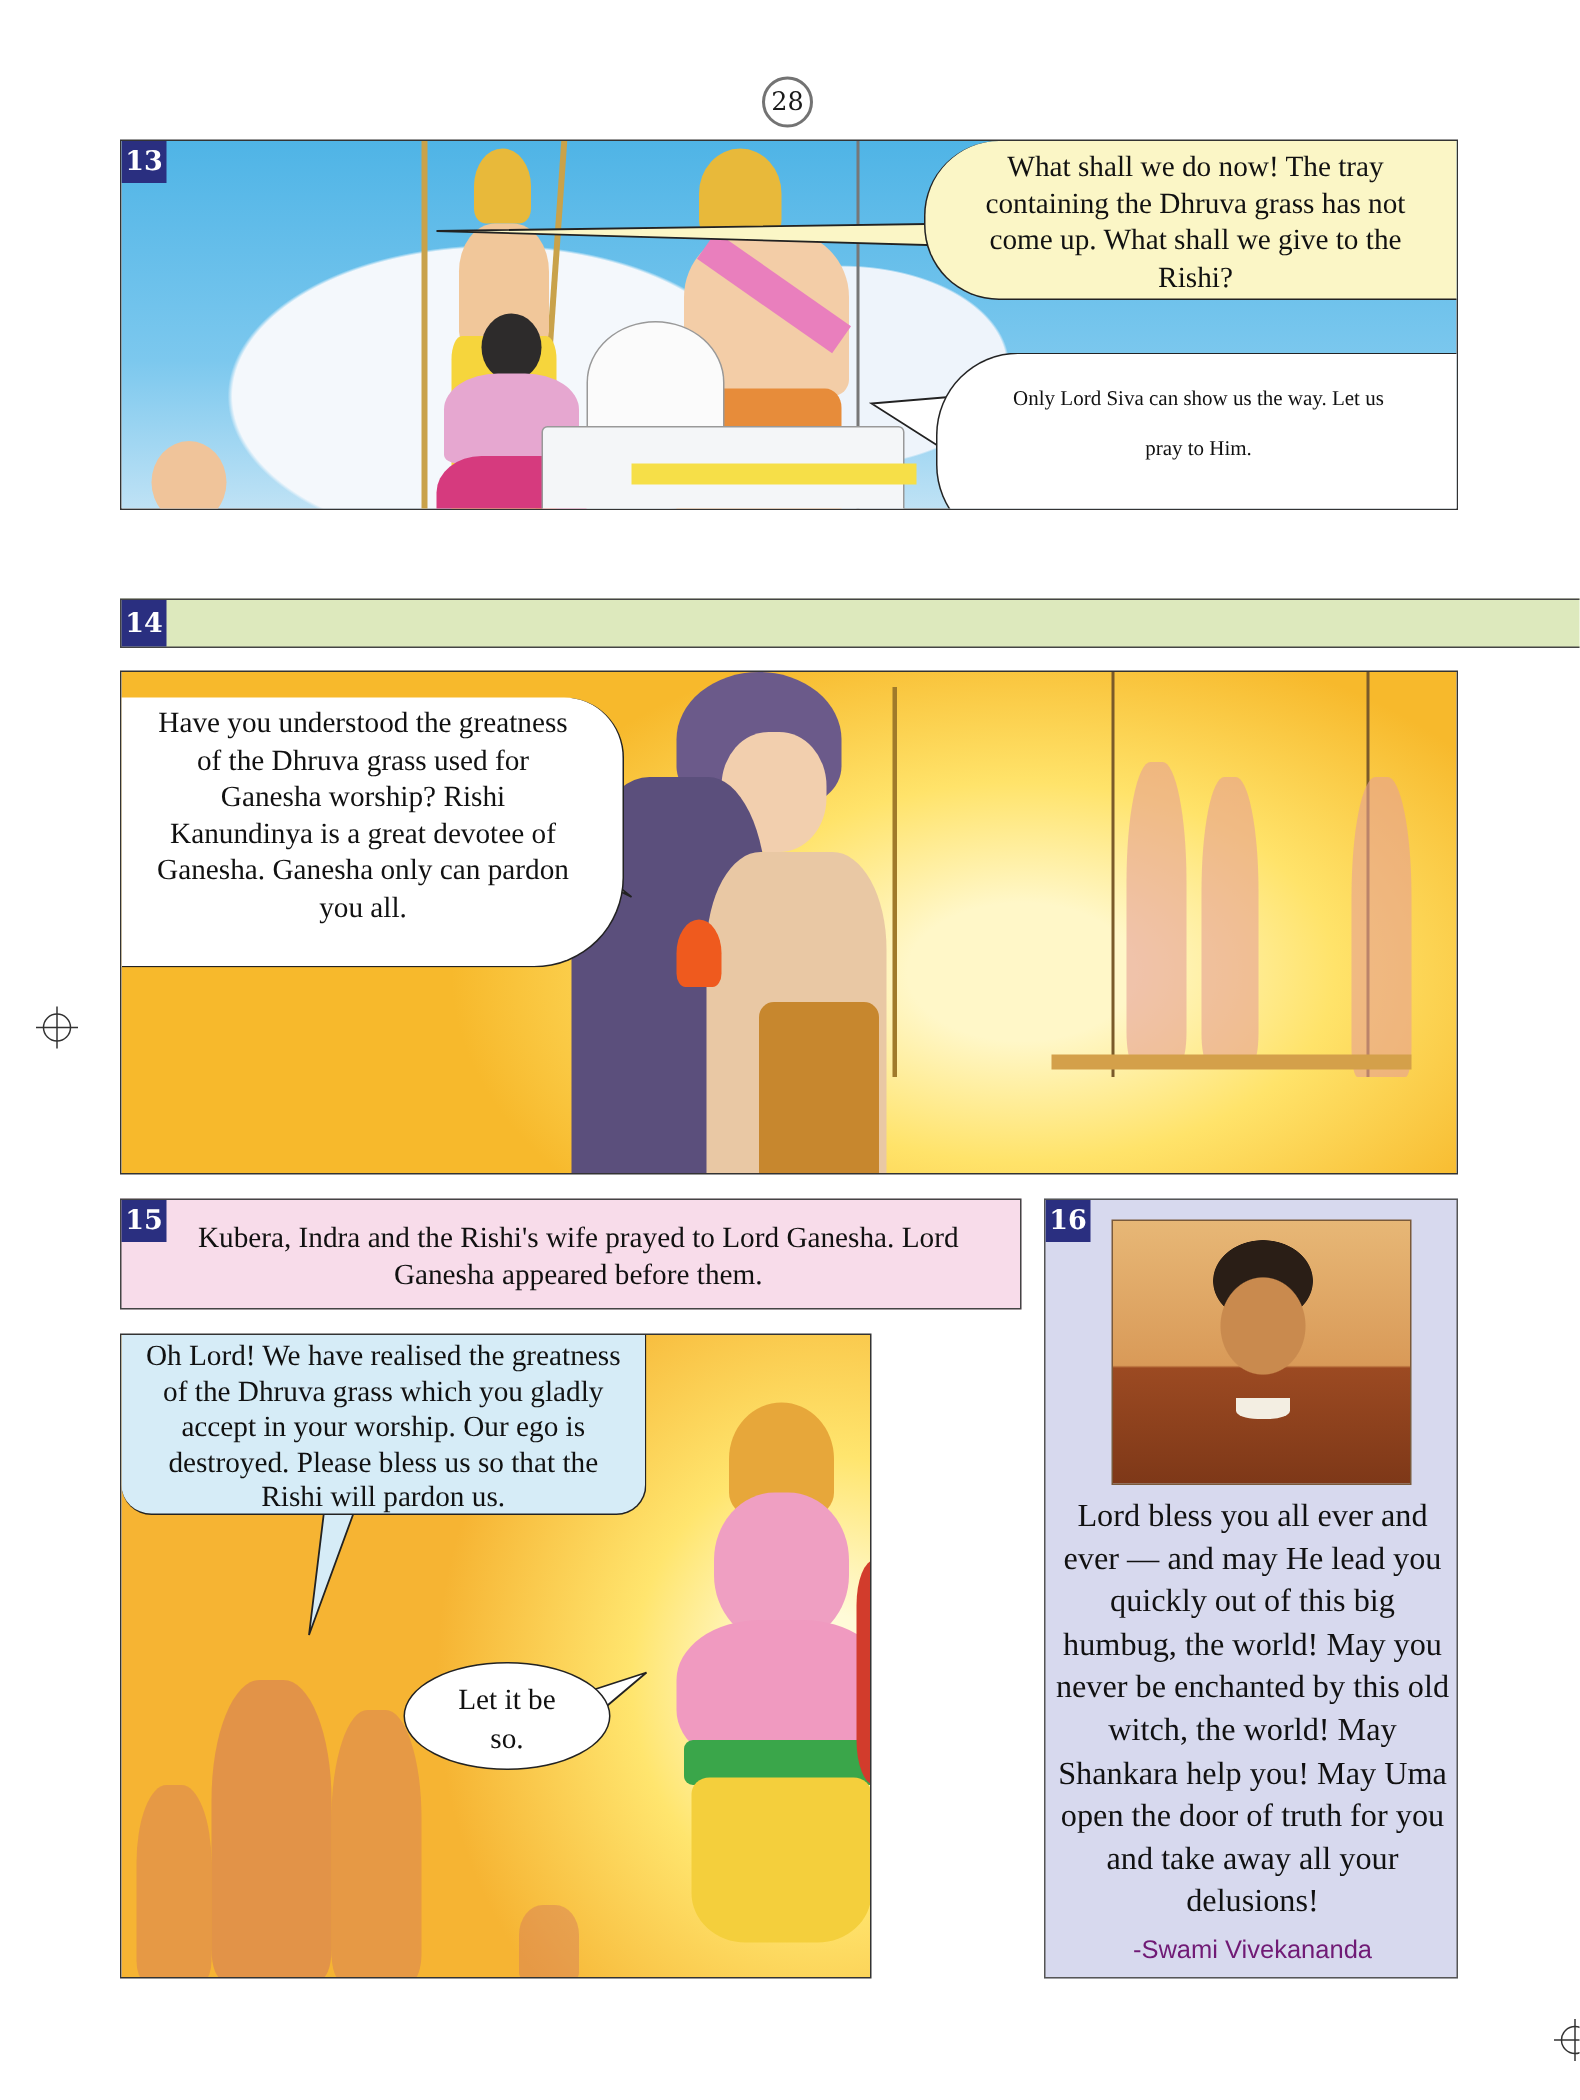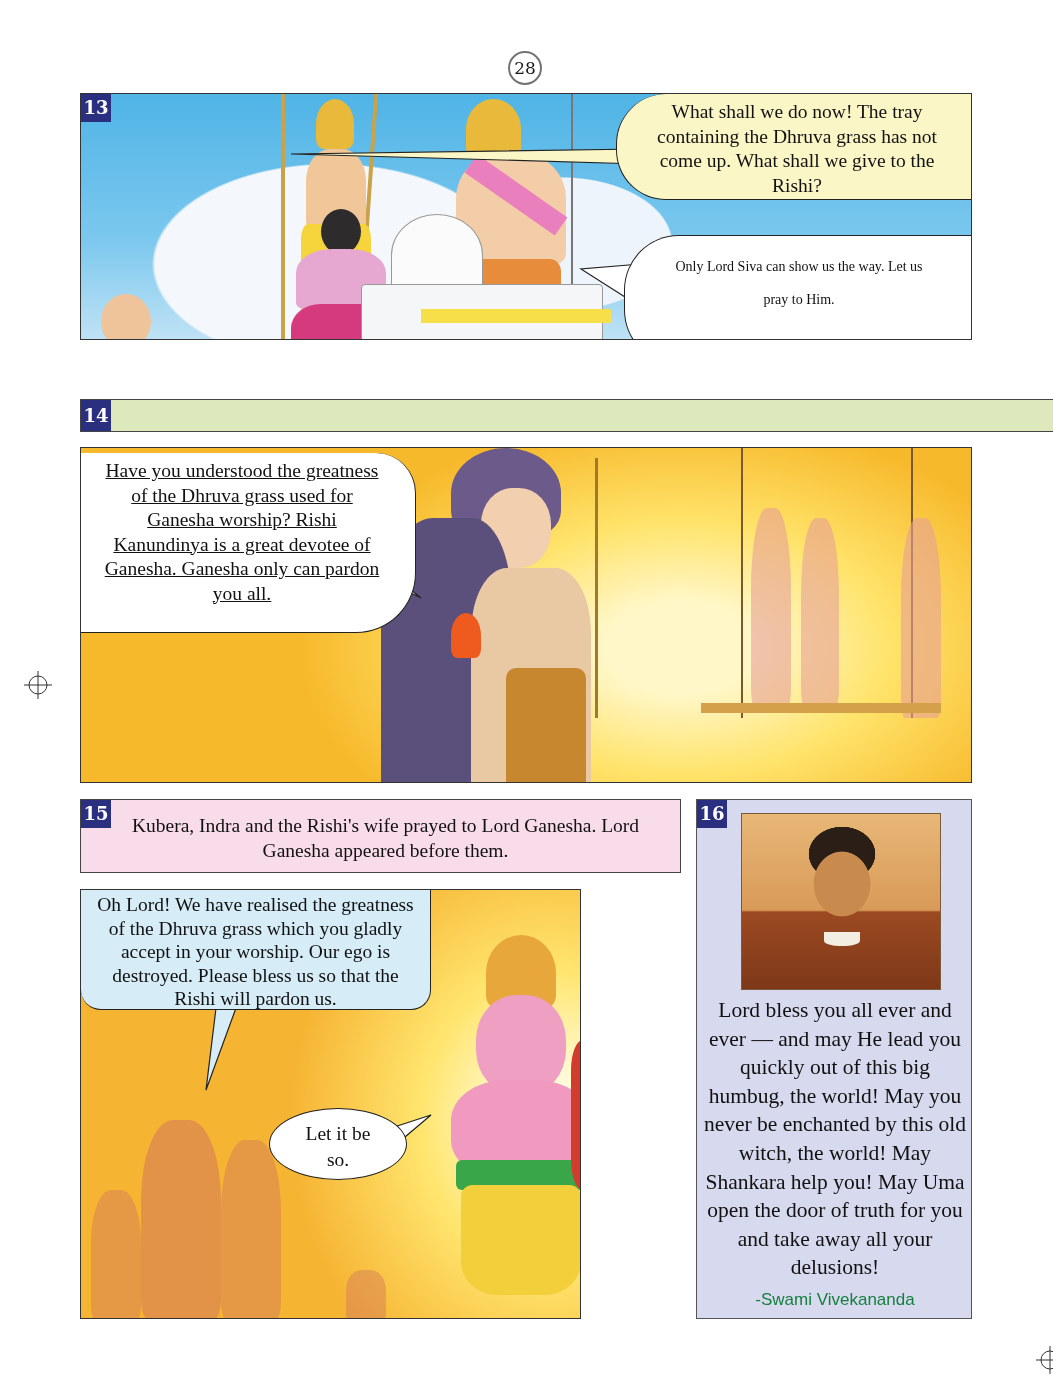--- a/index.html
+++ b/index.html
@@ -107,21 +107,21 @@
     <div class="fig" style="left:660px;top:0;width:2px;height:270px;background:#7a5a2a;border-radius:0;"></div>
     <div class="fig" style="left:830px;top:0;width:2px;height:270px;background:#7a5a2a;border-radius:0;"></div>
     <div class="fig" style="left:670px;top:60px;width:40px;height:200px;background:rgba(230,160,150,0.6);"></div>
     <div class="fig" style="left:720px;top:70px;width:38px;height:190px;background:rgba(230,160,150,0.6);"></div>
     <div class="fig" style="left:820px;top:70px;width:40px;height:200px;background:rgba(230,160,150,0.6);"></div>
     <div class="fig" style="left:620px;top:255px;width:240px;height:10px;background:#d4a04a;border-radius:0;"></div>
   </div>
   <svg class="abs" style="left:0;top:0;width:892px;height:336px;z-index:3;" viewBox="0 0 892 336">
     <polygon points="290,110 340,150 300,130" fill="#ffffff" stroke="#222" stroke-width="1.2"></polygon>
   </svg>
-  <div class="bubble" style="left:0;top:5px;width:335px;height:180px;background:#ffffff;border-radius:0 40px 60px 0;border-left:none;border-top:none;padding:6px 30px 0 18px;font-size:19.5px;line-height:24.5px;text-decoration:underline;">
+  <div class="bubble" style="left:0;top:17px;width:335px;height:180px;background:#ffffff;border-radius:0 40px 60px 0;border-left:none;border-top:none;padding:6px 30px 0 18px;font-size:19.5px;line-height:24.5px;">
     <span>Have you understood the greatness of the Dhruva grass used for Ganesha worship?  Rishi Kanundinya is a great devotee of Ganesha. Ganesha only can pardon you all.</span>
   </div>
 </div>
 
 <div class="abs caption" style="left:80px;top:799px;width:601px;height:74px;background:#f8dcea;font-size:19.5px;line-height:24.5px;padding:14px 40px 0 50px;">
   <div class="num-badge">15</div>
   <span>Kubera, Indra and the Rishi's wife prayed to Lord Ganesha. Lord Ganesha appeared before them.</span>
 </div>
 
 <div class="abs panel" style="left:80px;top:889px;width:501px;height:430px;">
@@ -155,14 +155,14 @@
 
 <div class="abs panel" style="left:696px;top:799px;width:276px;height:520px;background:#d7d9ee;border:1px solid #555;text-decoration:underline;">
   <div class="num-badge">16</div>
   <div class="abs" style="left:44px;top:13px;width:200px;height:177px;border:1px solid #7a5a3a;
        background:radial-gradient(ellipse 70px 80px at 100px 70px, #c98a4e 40%, transparent 41%),
                   radial-gradient(ellipse 55px 45px at 100px 40px, #2a1e16 60%, transparent 61%),
                   linear-gradient(180deg, #e7b776 0%, #d99a58 55%, #9c4a22 56%, #7e3818 100%);">
     <div class="abs" style="left:82px;top:118px;width:36px;height:14px;background:#f3eee2;border-radius:0 0 40% 40%;"></div>
   </div>
   <div class="abs" style="left:4px;top:196px;width:268px;text-align:center;font-family:'Liberation Serif', serif;font-size:21.5px;line-height:28.6px;color:#111;">Lord bless you all ever and ever — and may He lead you quickly out of this big humbug, the world! May you never be enchanted by this old witch, the world! May Shankara help you! May Uma open the door of truth for you and take away all your delusions!</div>
-  <div class="abs" style="left:4px;top:489px;width:268px;text-align:center;font-family:'Liberation Sans', sans-serif;font-size:17px;line-height:22px;color:#15803d;">-Swami Vivekananda</div>
+  <div class="abs" style="left:4px;top:489px;width:268px;text-align:center;font-family:'Liberation Sans', sans-serif;font-size:17px;line-height:22px;color:#701a75;">-Swami Vivekananda</div>
 </div>
 
 </body></html>

